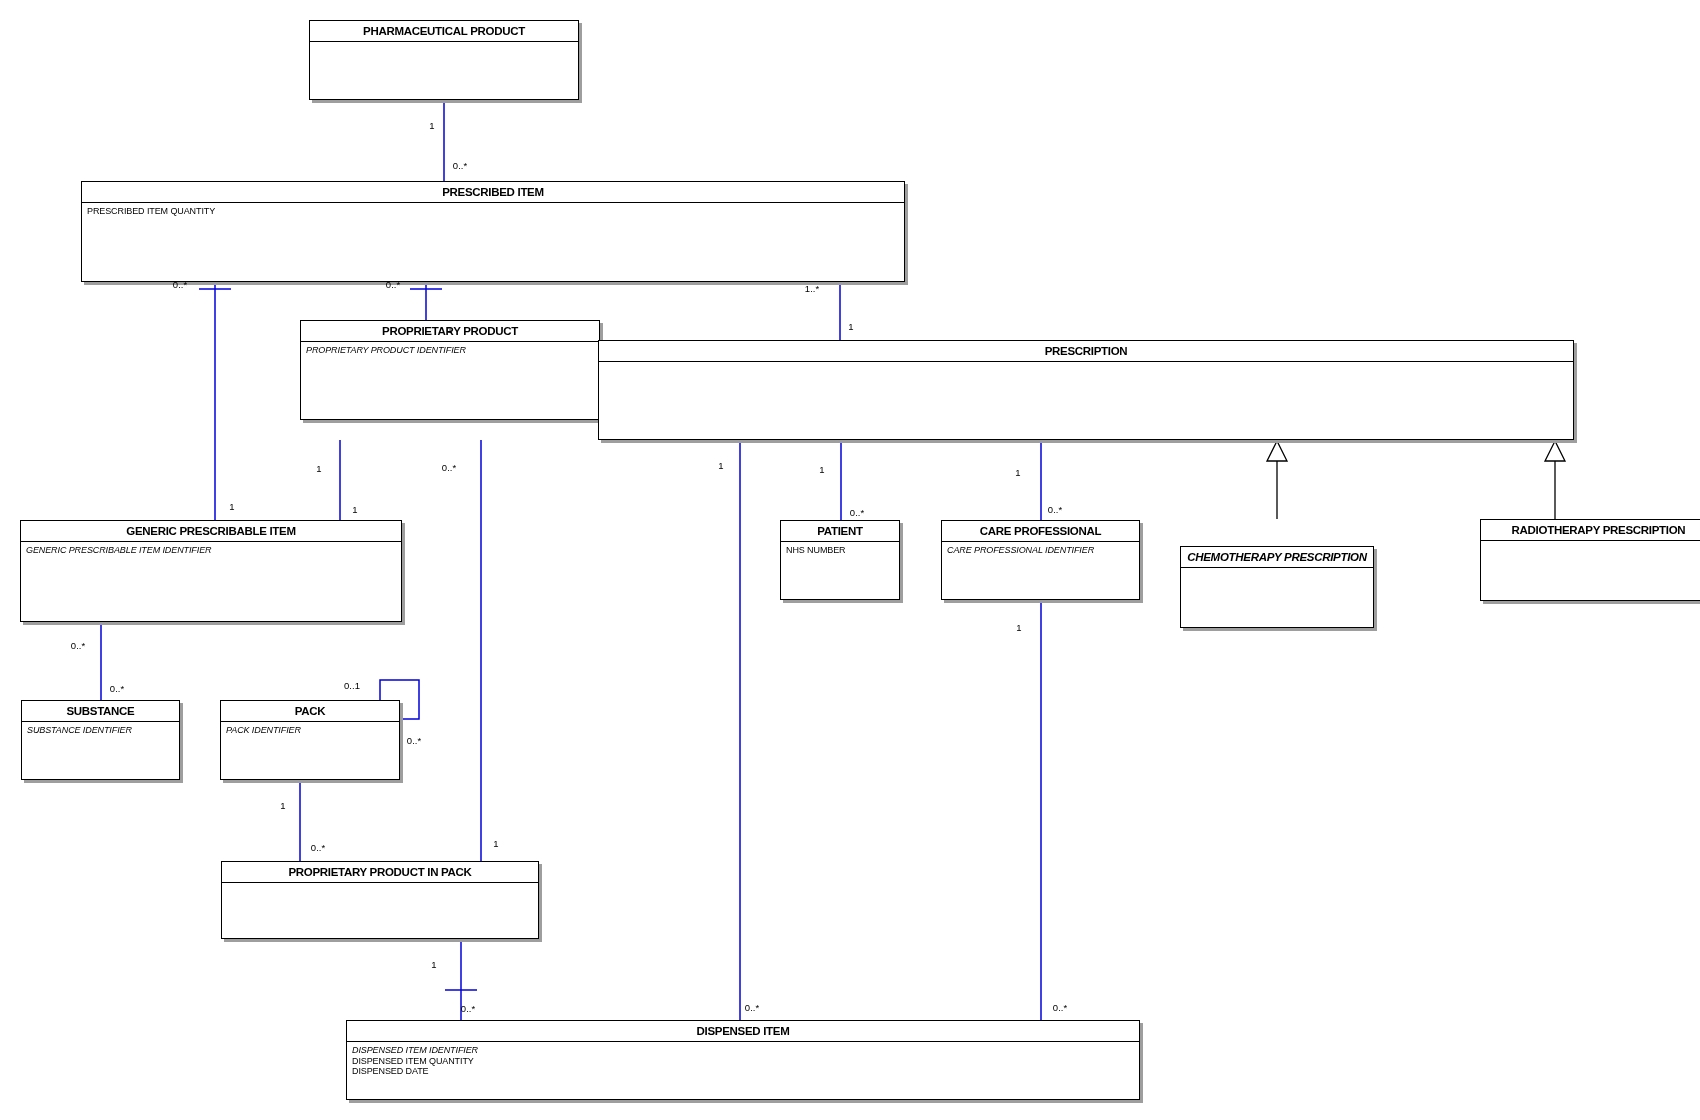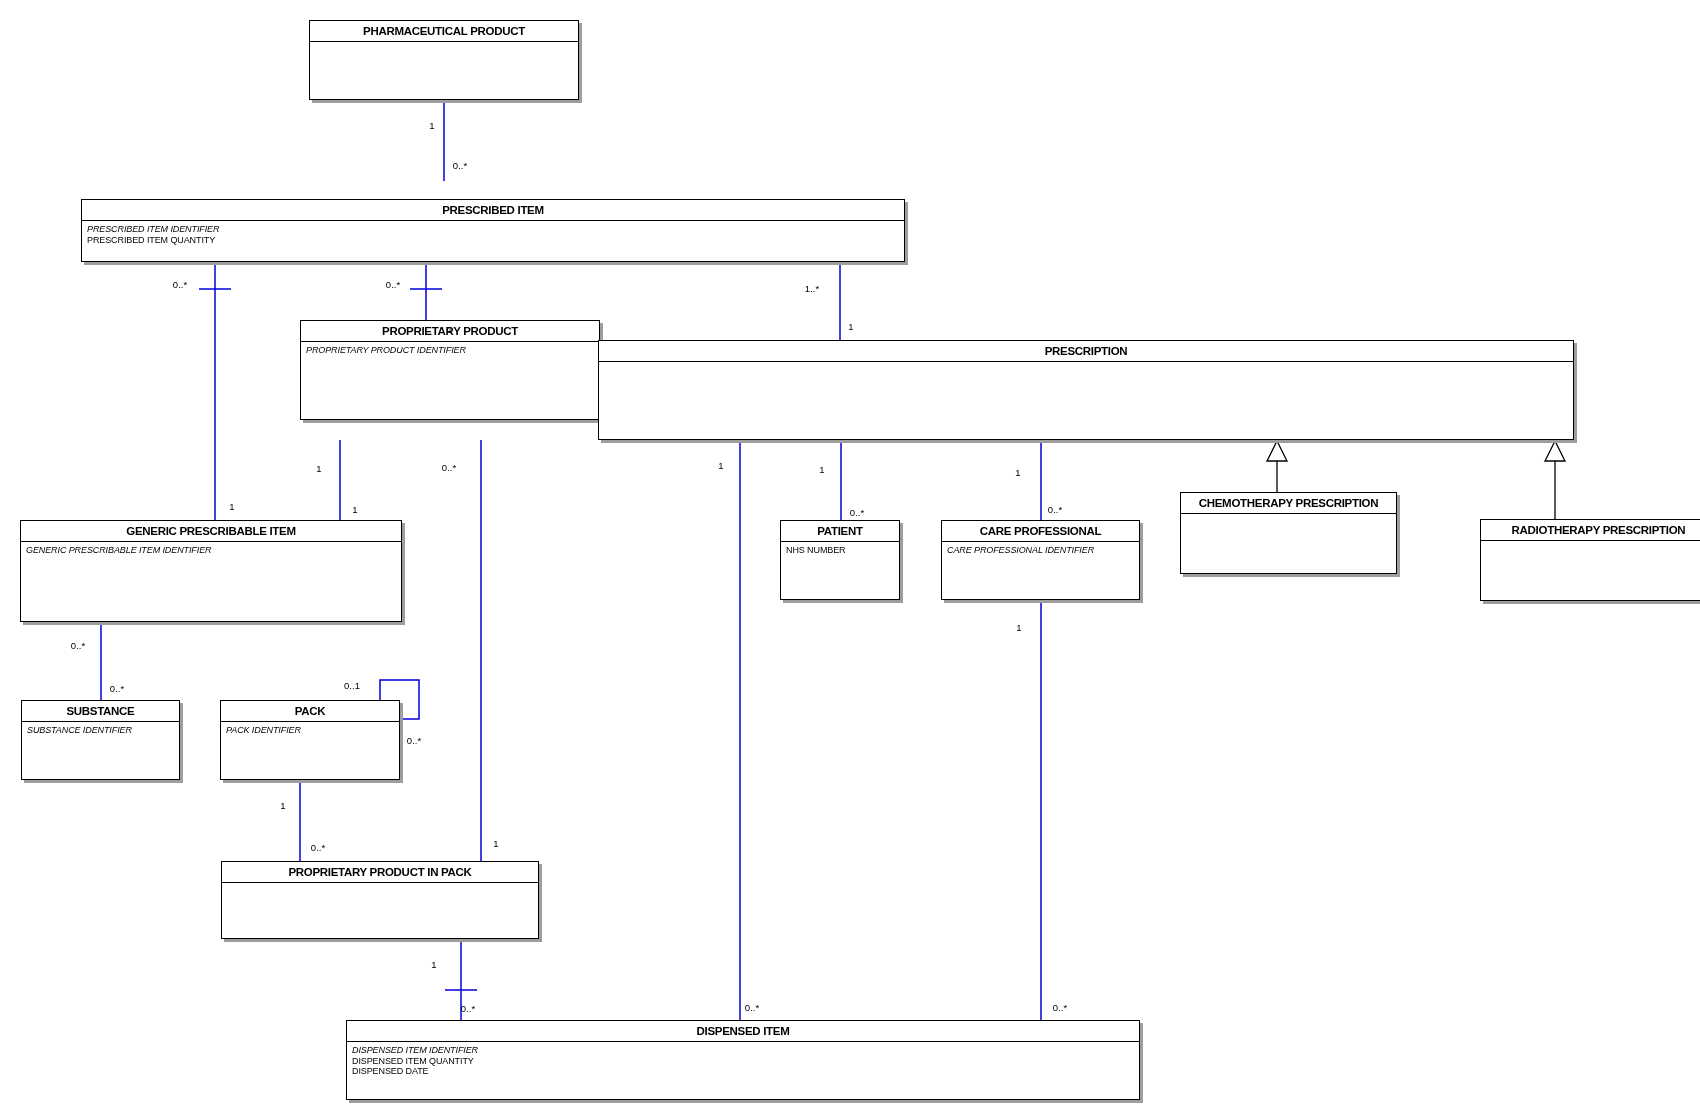--- a/index.html
+++ b/index.html
@@ -50,24 +50,23 @@
       <line x1="1277" y1="461" x2="1277" y2="519" stroke="#000000" stroke-width="1.3"></line>
       <polygon points="1277,441 1267,461 1287,461" fill="#ffffff" stroke="#000000" stroke-width="1.3"></polygon>
       <line x1="1555" y1="461" x2="1555" y2="519" stroke="#000000" stroke-width="1.3"></line>
       <polygon points="1555,441 1545,461 1565,461" fill="#ffffff" stroke="#000000" stroke-width="1.3"></polygon>
     </svg>
   <div>
       <div class="entity" style="left: 309px; top: 20px; width: 270px; height: 80px;">
         <div class="entity-title">PHARMACEUTICAL PRODUCT</div>
         <div class="entity-attrs"></div>
       </div>
-      <div class="entity" style="left: 81px; top: 181px; width: 824px; height: 63px; margin-top: 18px;">
+      <div class="entity" style="left: 81px; top: 181px; width: 824px; height: 101px;">
         <div class="entity-title">PRESCRIBED ITEM</div>
         <div class="entity-attrs">
-          <div class="attr italic">PRESCRIBED ITEM IDENTIFIER</div>
           <div class="attr">PRESCRIBED ITEM QUANTITY</div>
         </div>
       </div>
       <div class="entity" style="left: 300px; top: 320px; width: 300px; height: 100px;">
         <div class="entity-title">PROPRIETARY PRODUCT</div>
         <div class="entity-attrs">
           <div class="attr italic">PROPRIETARY PRODUCT IDENTIFIER</div>
         </div>
       </div>
       <div class="entity" style="left: 598px; top: 340px; width: 976px; height: 100px;">
@@ -84,21 +83,21 @@
         <div class="entity-attrs">
           <div class="attr">NHS NUMBER</div>
         </div>
       </div>
       <div class="entity" style="left: 941px; top: 520px; width: 199px; height: 80px;">
         <div class="entity-title">CARE PROFESSIONAL</div>
         <div class="entity-attrs">
           <div class="attr italic">CARE PROFESSIONAL IDENTIFIER</div>
         </div>
       </div>
-      <div class="entity" style="left: 1180px; top: 492px; width: 217px; height: 82px;">
+      <div class="entity" style="left: 1180px; top: 546px; width: 194px; height: 82px; font-style: italic;">
         <div class="entity-title">CHEMOTHERAPY PRESCRIPTION</div>
         <div class="entity-attrs"></div>
       </div>
       <div class="entity" style="left: 1437px; top: 519px; width: 237px; height: 82px; margin-left: 43px;">
         <div class="entity-title">RADIOTHERAPY PRESCRIPTION</div>
         <div class="entity-attrs"></div>
       </div>
       <div class="entity" style="left: 21px; top: 700px; width: 159px; height: 80px;">
         <div class="entity-title">SUBSTANCE</div>
         <div class="entity-attrs">

